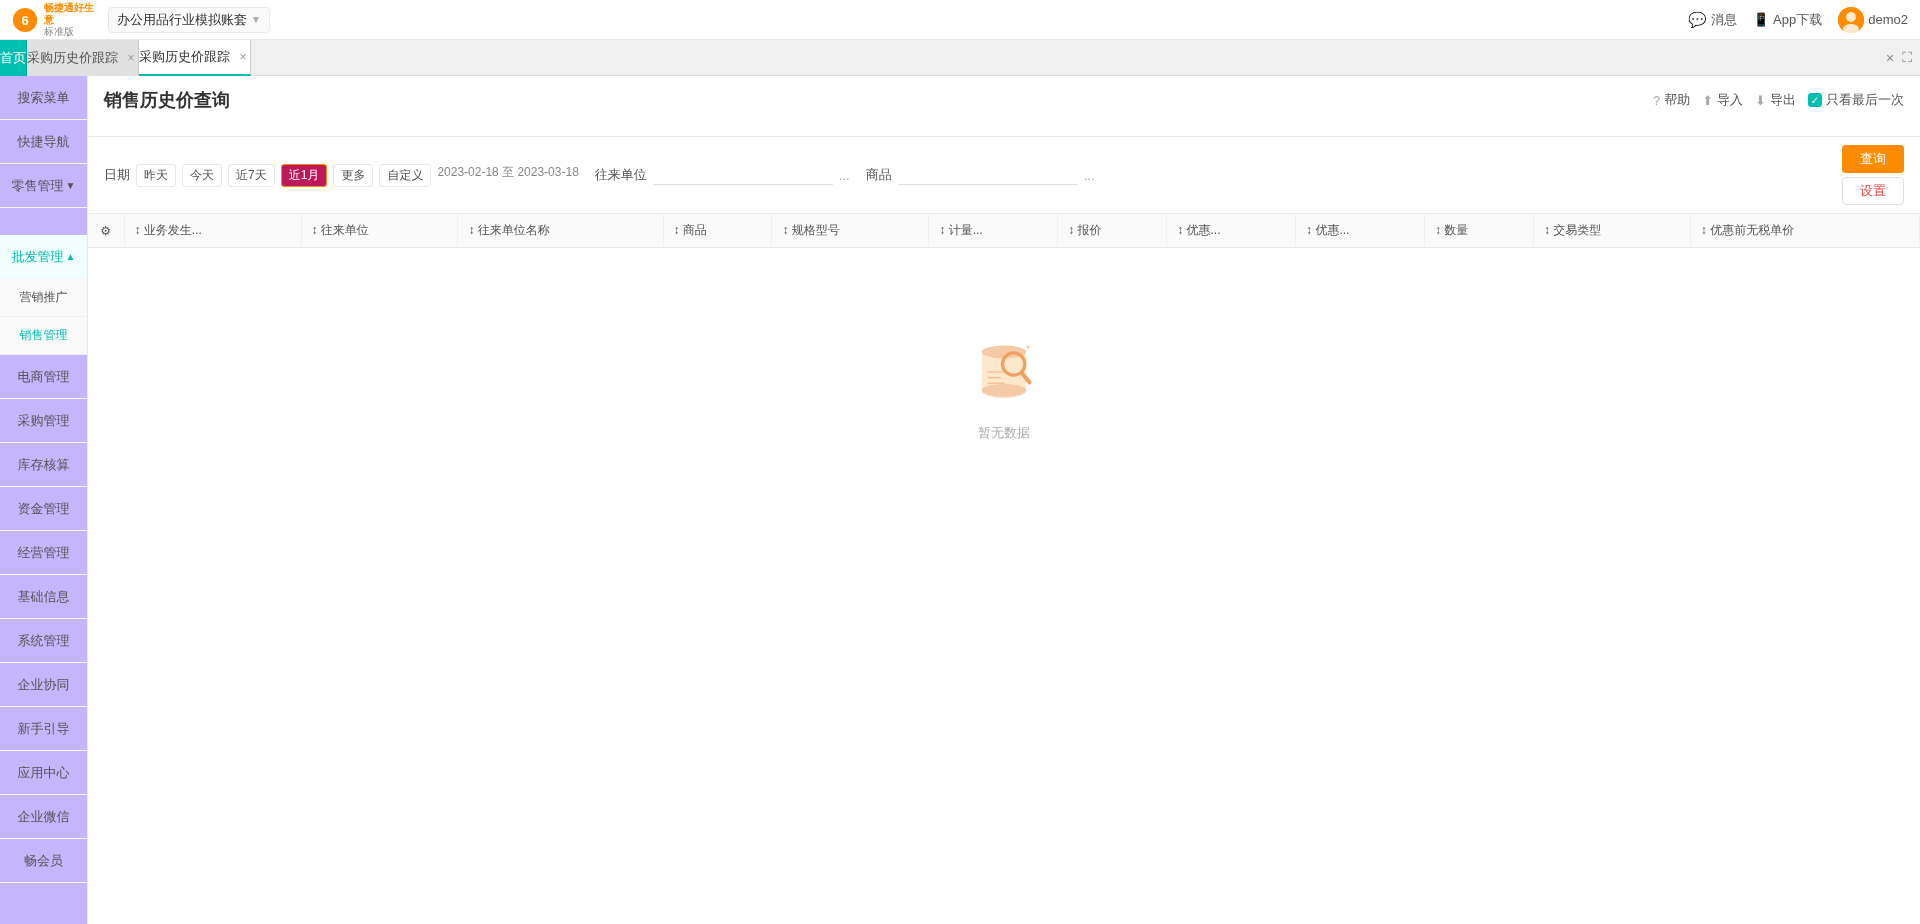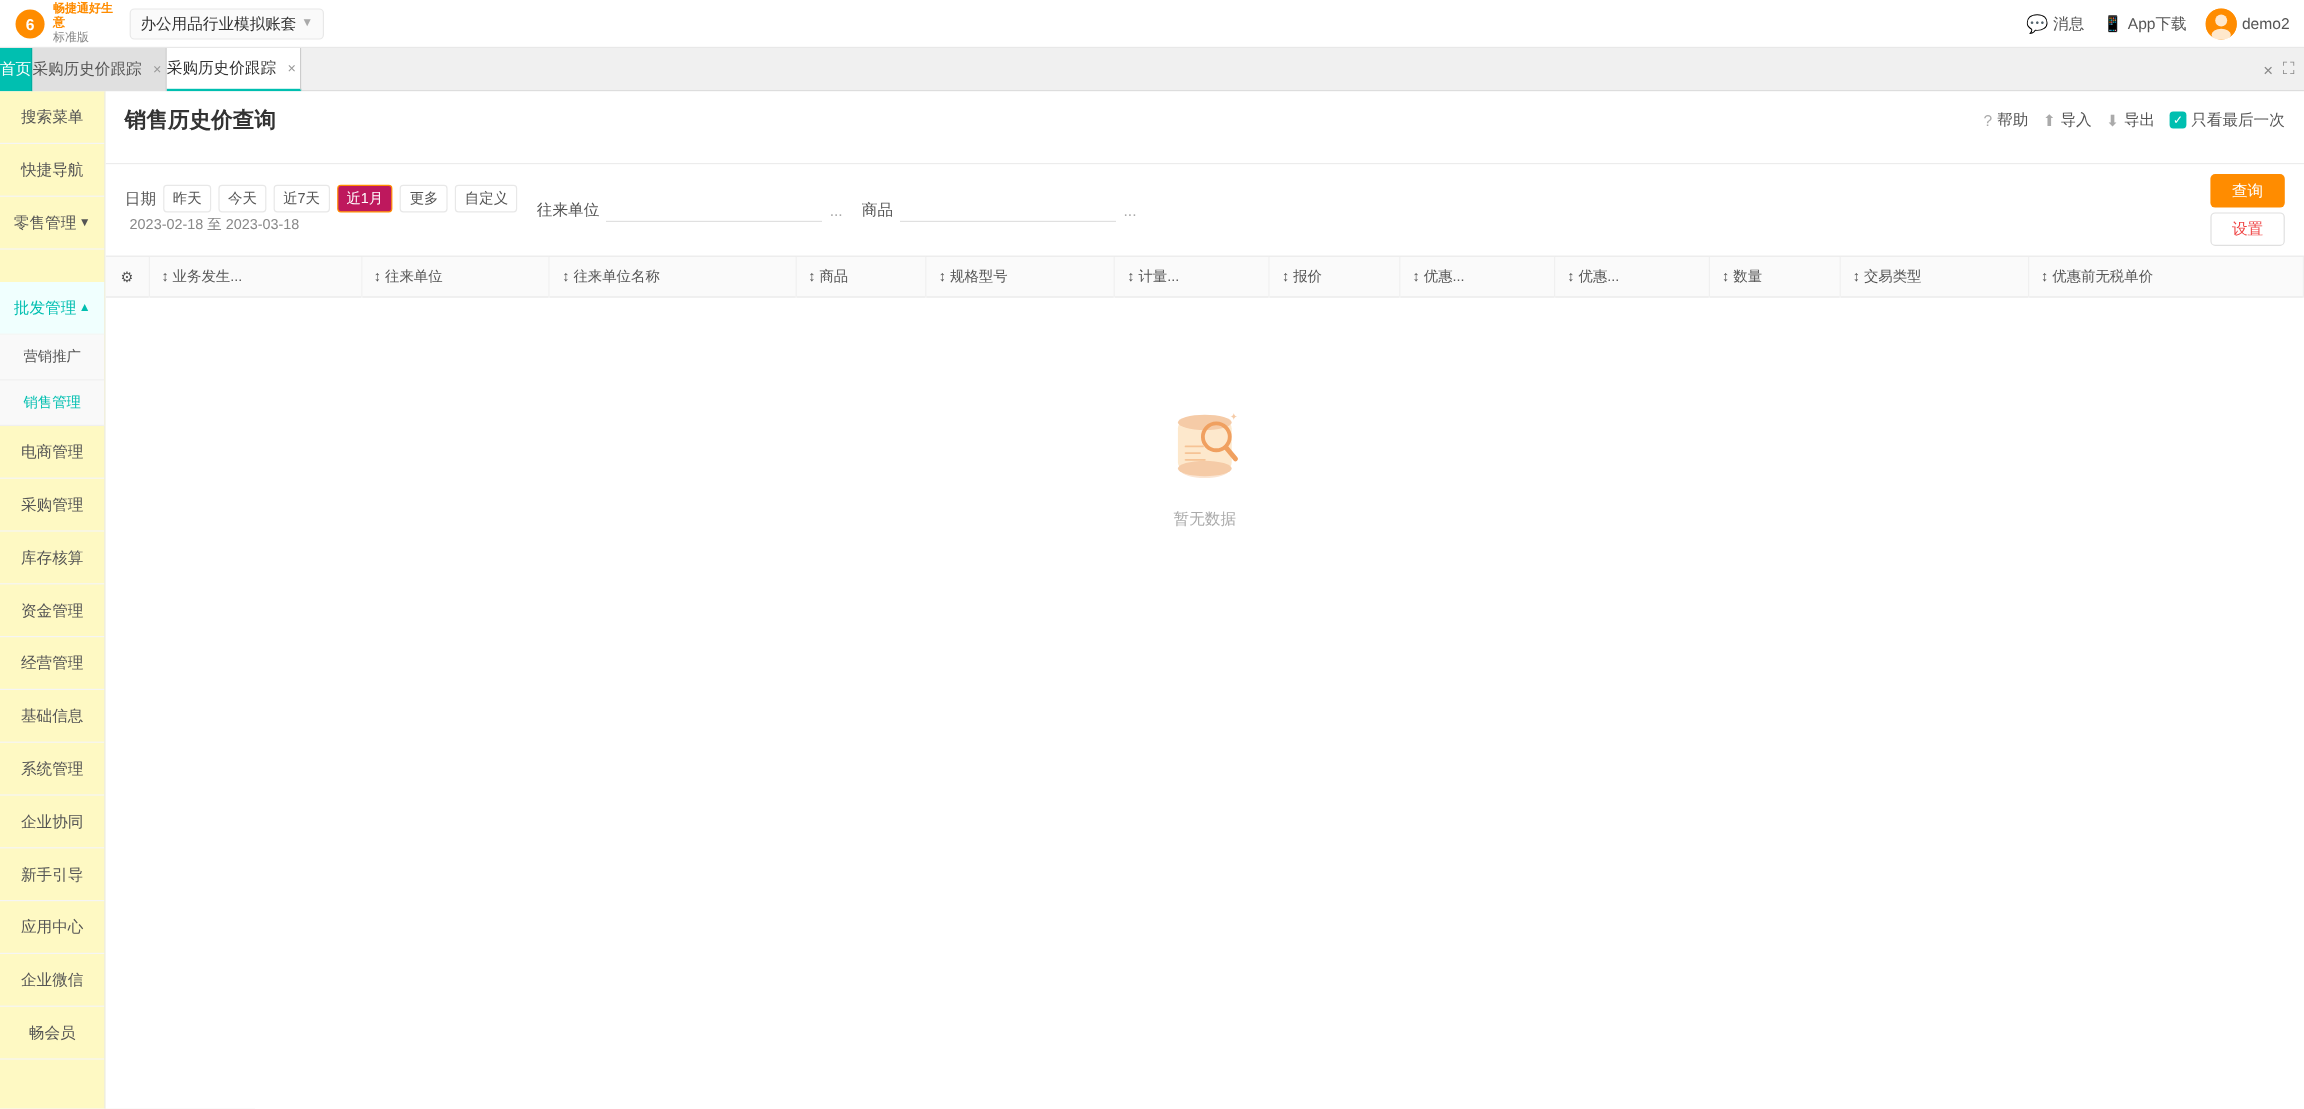--- a/index.html
+++ b/index.html
@@ -122,21 +122,21 @@
     
     .main-layout {
       display: flex;
       height: calc(924px - 40px - 36px);
       overflow: hidden;
     }
 
     
     .sidebar {
       width: 88px;
-      background: #fef9c3;
+      background: #c4b5fd;
       border-right: 1px solid #e8e8e8;
       display: flex;
       flex-direction: column;
       overflow-y: auto;
       flex-shrink: 0;
     }
     .sidebar-item {
       height: 44px;
       display: flex;
       align-items: center;
@@ -272,21 +272,21 @@
       color: #333;
     }
     .filter-dots {
       color: #aaa;
       font-size: 13px;
       cursor: pointer;
     }
     .filter-row {
       display: flex;
       align-items: flex-start;
-      flex-direction: column;
+      flex-direction: row;
       gap: 2px;
     }
 
     
     .query-buttons {
       margin-left: auto;
       display: flex;
       flex-direction: column;
       gap: 4px;
     }

